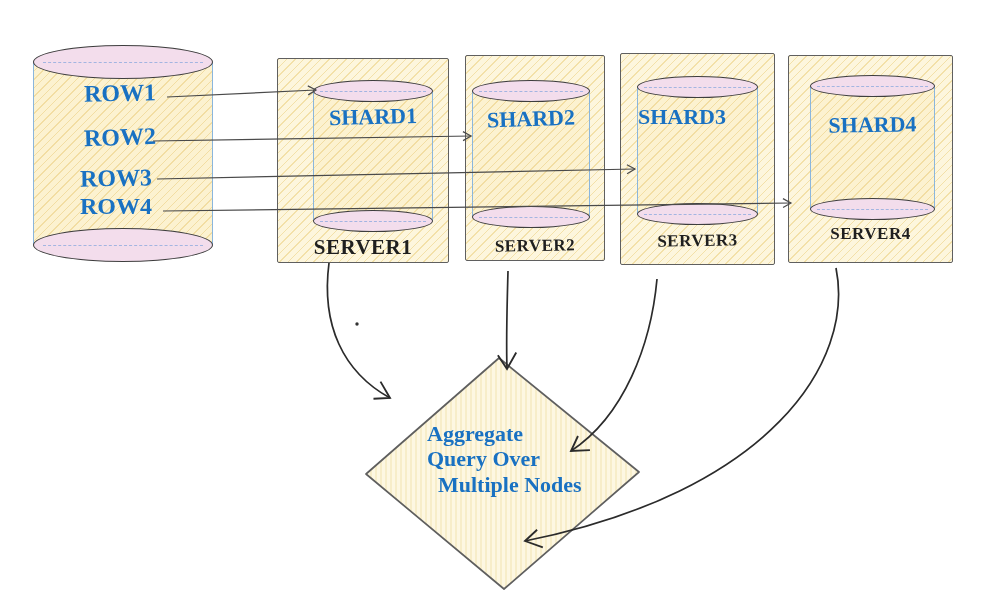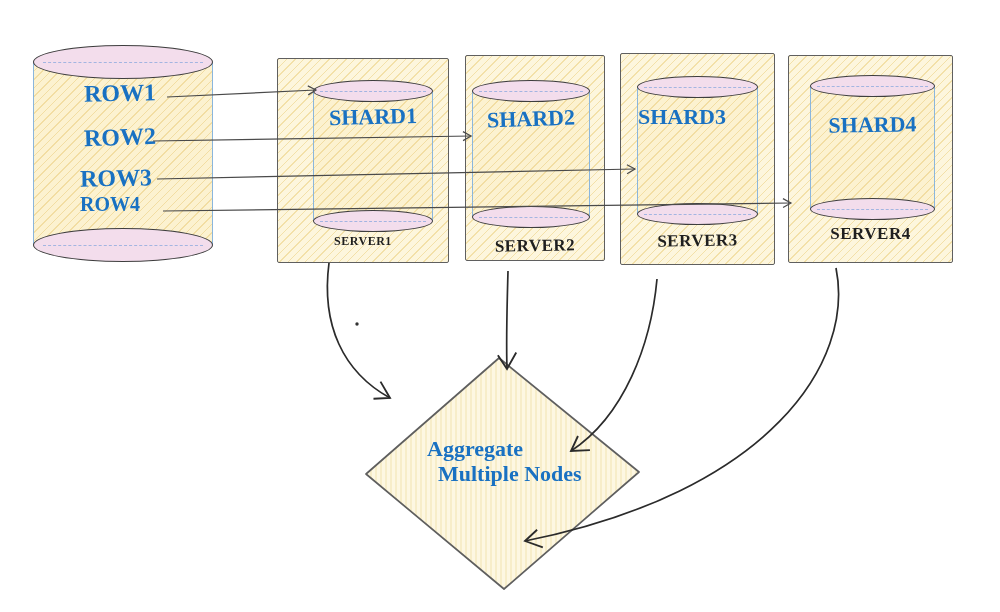--- a/index.html
+++ b/index.html
@@ -46,30 +46,30 @@
 
 <div id="canvas">
 
   <div>
     <div class="cyl-body" style="left:33px;top:62px;width:180px;height:183px;"></div>
     <div class="cyl-ellipse" style="left:33px;top:45px;width:180px;height:34px;"></div>
     <div class="cyl-ellipse" style="left:33px;top:228px;width:180px;height:34px;"></div>
     <div class="lbl lbl-blue" style="left:84px;top:80px;font-size:24px;transform:rotate(-1deg);">ROW1</div>
     <div class="lbl lbl-blue" style="left:84px;top:124px;font-size:24px;transform:rotate(-2deg);">ROW2</div>
     <div class="lbl lbl-blue" style="left:80px;top:165px;font-size:24px;transform:rotate(-1deg);">ROW3</div>
-    <div class="lbl lbl-blue" style="left:80px;top:193px;font-size:20px;">ROW4</div>
+    <div class="lbl lbl-blue" style="left:80px;top:193px;font-size:24px;">ROW4</div>
   </div>
 
   <div>
     <div class="box" style="left:277px;top:58px;width:172px;height:205px;"></div>
     <div class="cyl-body" style="left:313px;top:91px;width:120px;height:130px;"></div>
     <div class="cyl-ellipse" style="left:313px;top:80px;width:120px;height:22px;"></div>
     <div class="cyl-ellipse" style="left:313px;top:210px;width:120px;height:22px;"></div>
     <div class="lbl lbl-blue center" style="left:313px;top:104px;width:120px;font-size:22px;transform:rotate(-1.5deg);">SHARD1</div>
-    <div class="lbl lbl-dark center" style="left:277px;top:235px;width:172px;font-size:12px;">SERVER1</div>
+    <div class="lbl lbl-dark center" style="left:277px;top:235px;width:172px;font-size:21px;">SERVER1</div>
   </div>
 
   <div>
     <div class="box" style="left:465px;top:55px;width:140px;height:206px;"></div>
     <div class="cyl-body" style="left:472px;top:91px;width:118px;height:126px;"></div>
     <div class="cyl-ellipse" style="left:472px;top:80px;width:118px;height:22px;"></div>
     <div class="cyl-ellipse" style="left:472px;top:206px;width:118px;height:22px;"></div>
     <div class="lbl lbl-blue center" style="left:472px;top:106px;width:118px;font-size:22px;transform:rotate(-2deg);">SHARD2</div>
     <div class="lbl lbl-dark center" style="left:465px;top:236px;width:140px;font-size:17px;transform:rotate(-1deg);">SERVER2</div>
   </div>
@@ -114,18 +114,19 @@
     <path d="M163,211 L791,203" fill="none" stroke="#4a4a4a" stroke-width="1.2" marker-end="url(#ahSmall)"></path>
 
     <path d="M329,263 C321,325 343,372 390,398" fill="none" stroke="#2b2b2b" stroke-width="1.7" marker-end="url(#ahBig)"></path>
     <path d="M508,271 C507,308 506,338 507,369" fill="none" stroke="#2b2b2b" stroke-width="1.7" marker-end="url(#ahBig)"></path>
     <path d="M657,279 C651,345 624,416 571,451" fill="none" stroke="#2b2b2b" stroke-width="1.7" marker-end="url(#ahBig)"></path>
     <path d="M836,268 C855,362 770,492 525,541" fill="none" stroke="#2b2b2b" stroke-width="1.7" marker-end="url(#ahBig)"></path>
 
     <circle cx="357" cy="324" r="1.7" fill="#333333"></circle>
   </svg>
 
-  <div style="position:absolute;left:427px;top:436px;line-height:31px;">
+  <div style="position:absolute;left:427px;top:421px;line-height:31px;">
     <div class="lbl lbl-blue" style="position:static;font-size:22px;">Aggregate</div>
+    <div class="lbl lbl-blue" style="position:static;font-size:22px;">Query Over</div>
     <div class="lbl lbl-blue" style="position:static;font-size:22px;padding-left:11px;">Multiple Nodes</div>
   </div>
 
 </div>
 
 </body></html>

